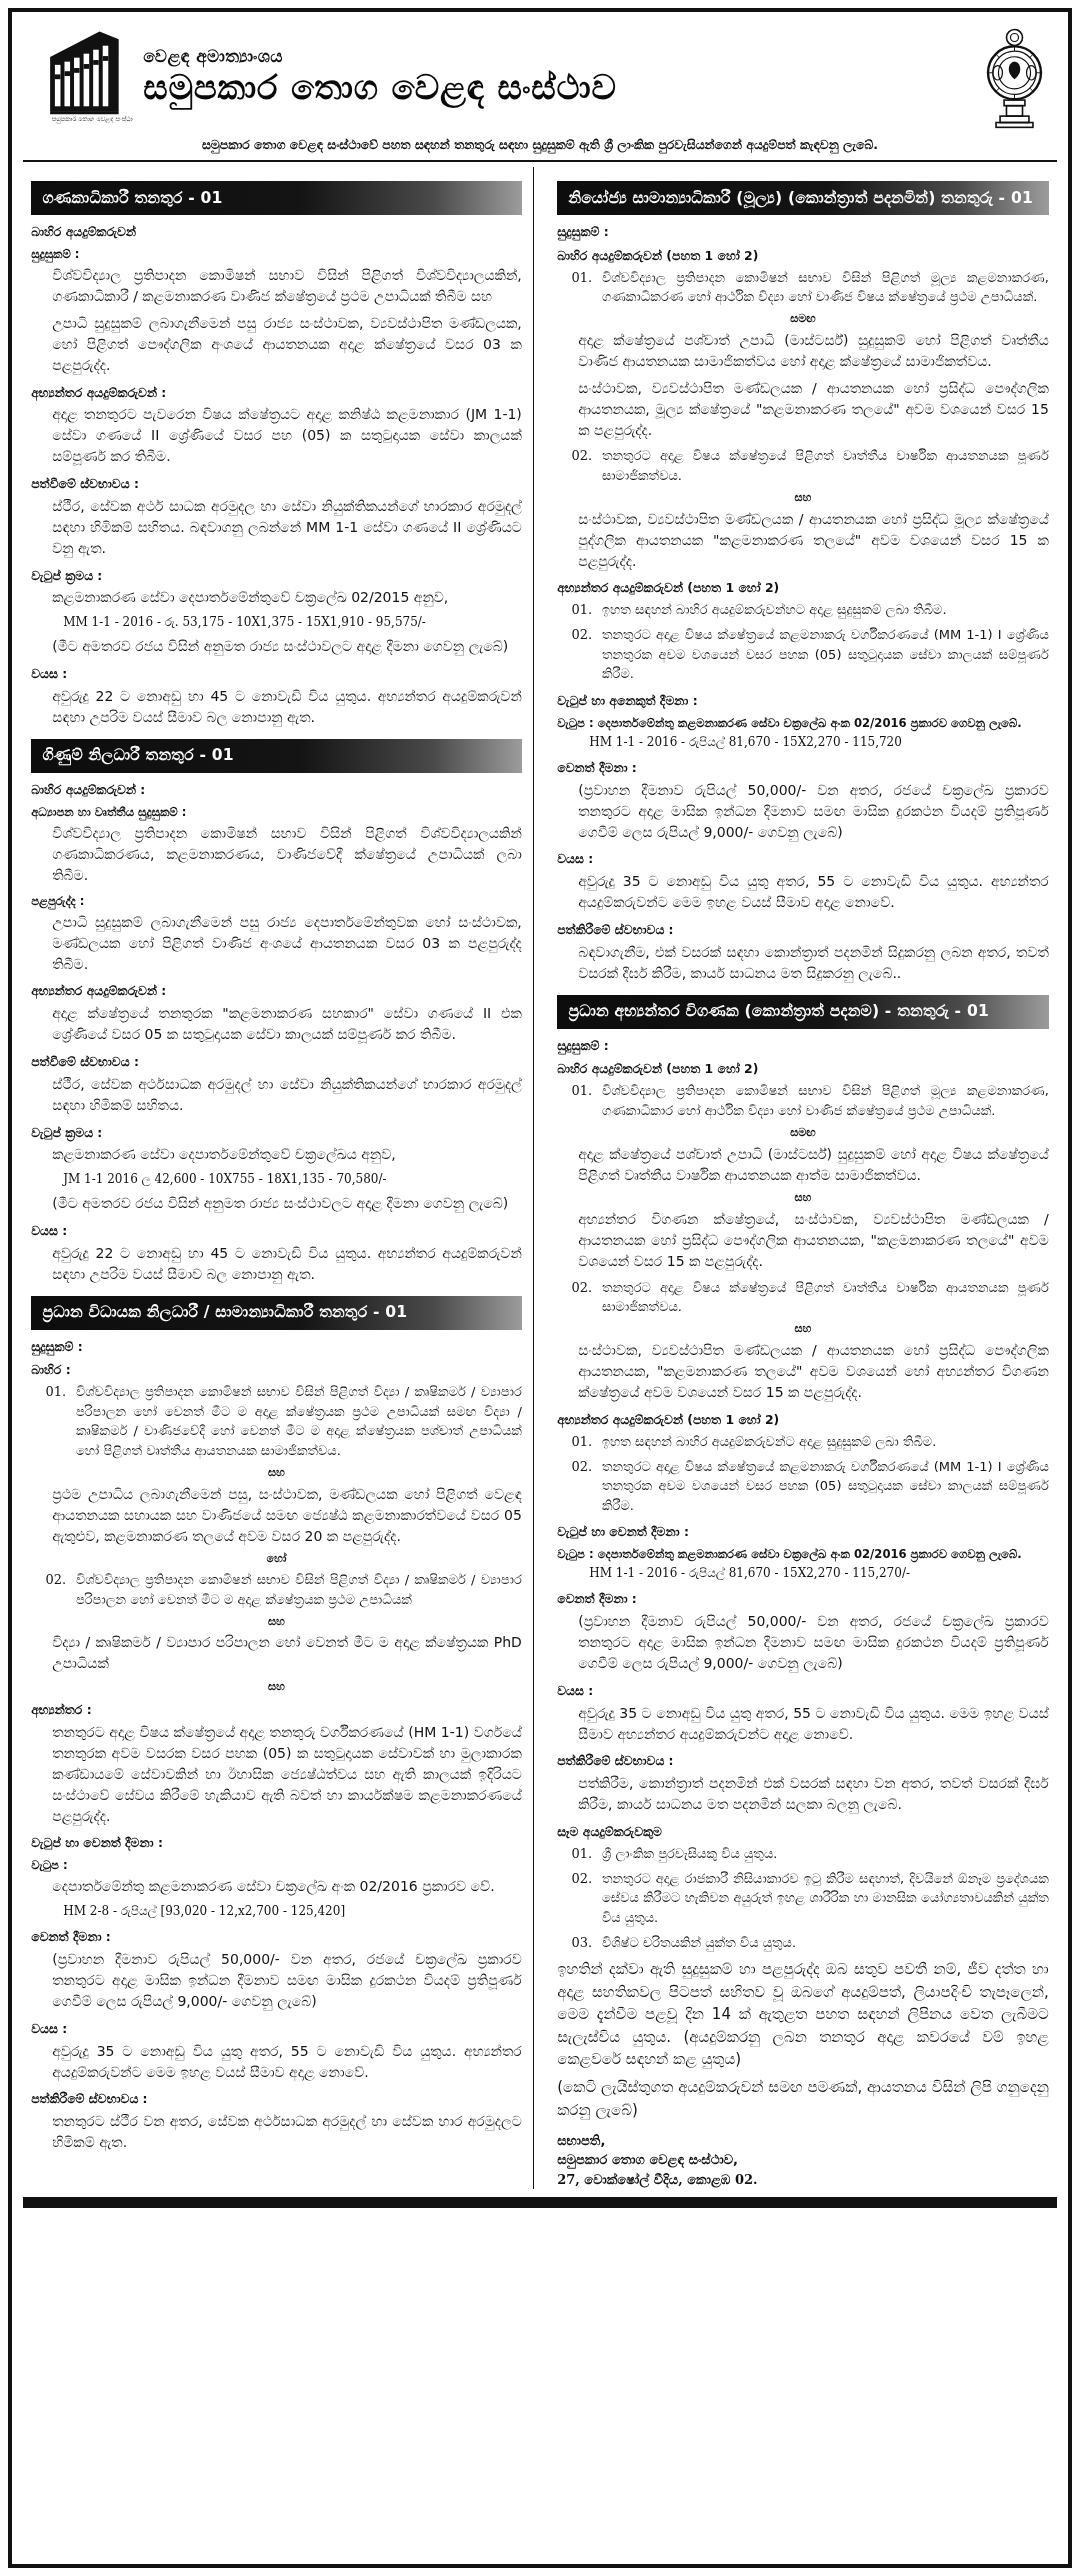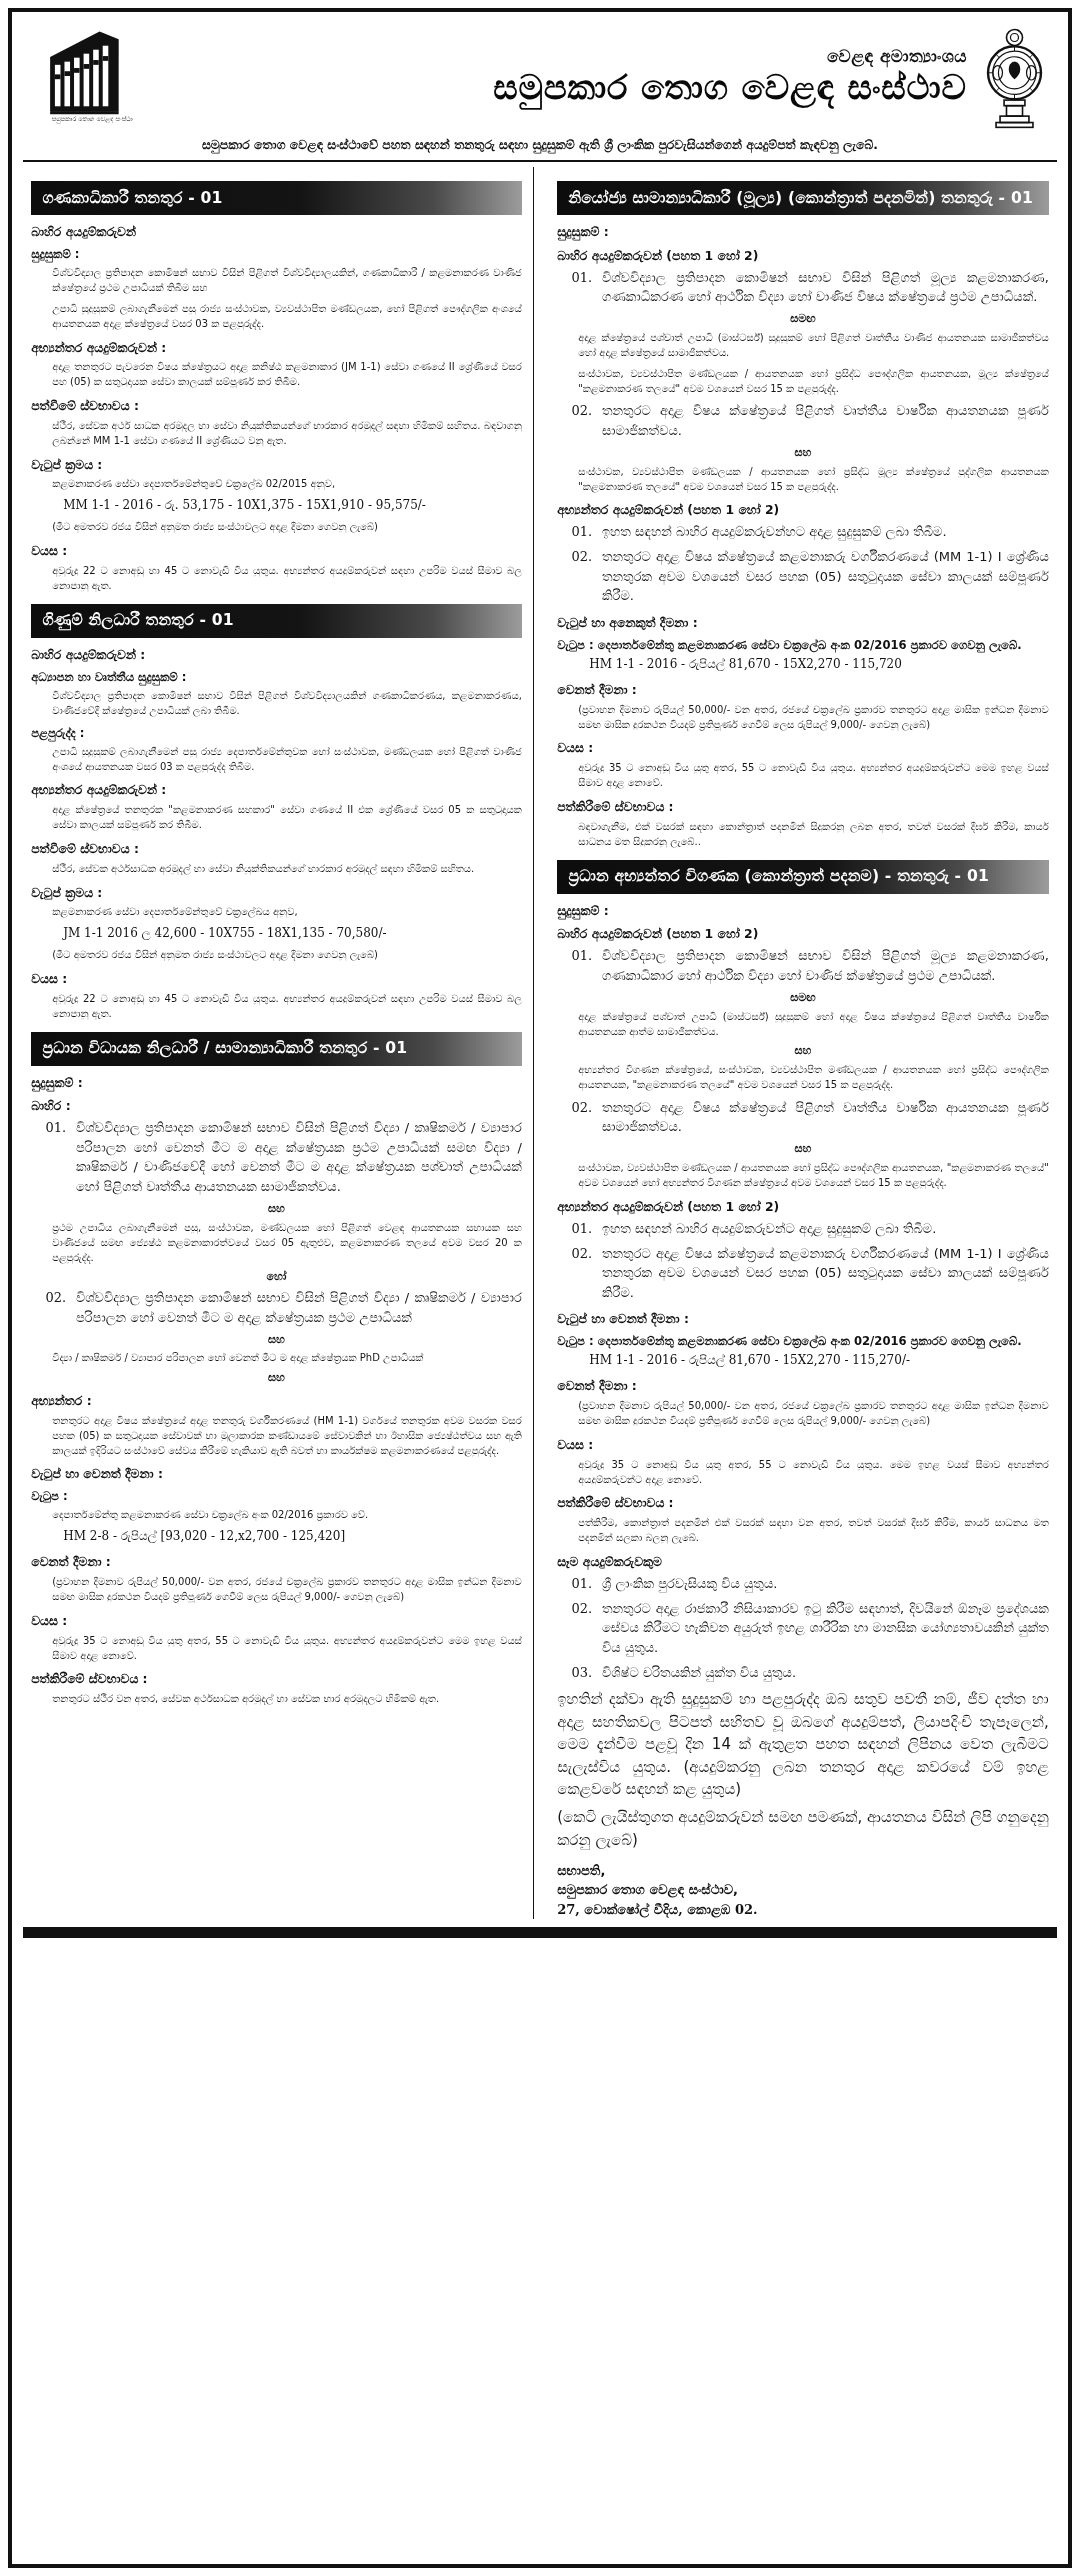--- a/index.html
+++ b/index.html
@@ -28,21 +28,21 @@
 
   
   .hdr {
     display: flex;
     align-items: center;
     justify-content: space-between;
     padding: 4.8px 11.2px 1.6px 11.2px;
     gap: 8px;
   }
   .hdr-logo { width: 104px; flex: 0 0 104px; }
-  .hdr-mid { flex: 1 1 auto; text-align: right; }
+  .hdr-mid { flex: 1 1 auto; text-align: left; }
   .hdr-emb { width: 74px; flex: 0 0 74px; text-align: right;}
   .min-name {
     font-size: 17px;
     font-weight: 700;
     letter-spacing: 0.4px;
     color: #111;
     margin-bottom: 3.2px;
   }
   .org-name {
     font-size: 34px;
@@ -99,21 +99,21 @@
     color: #111;
     margin: 8.8px 0 4.8px 0;
   }
   .h-sub {
     font-weight: 700;
     font-size: 11.6px;
     color: #111;
     margin: 8px 0 4px 0;
   }
   .p {
-    font-size: 10px;
+    font-size: 14px;
     color: #151515;
     line-height: 1.5;
     text-align: justify;
     margin: 0 0 5.6px 0;
     padding-left: 21px;
   }
   .salary {
     font-family: "DejaVu Serif", "Liberation Serif", serif;
     font-size: 12px;
     padding-left: 32px;

